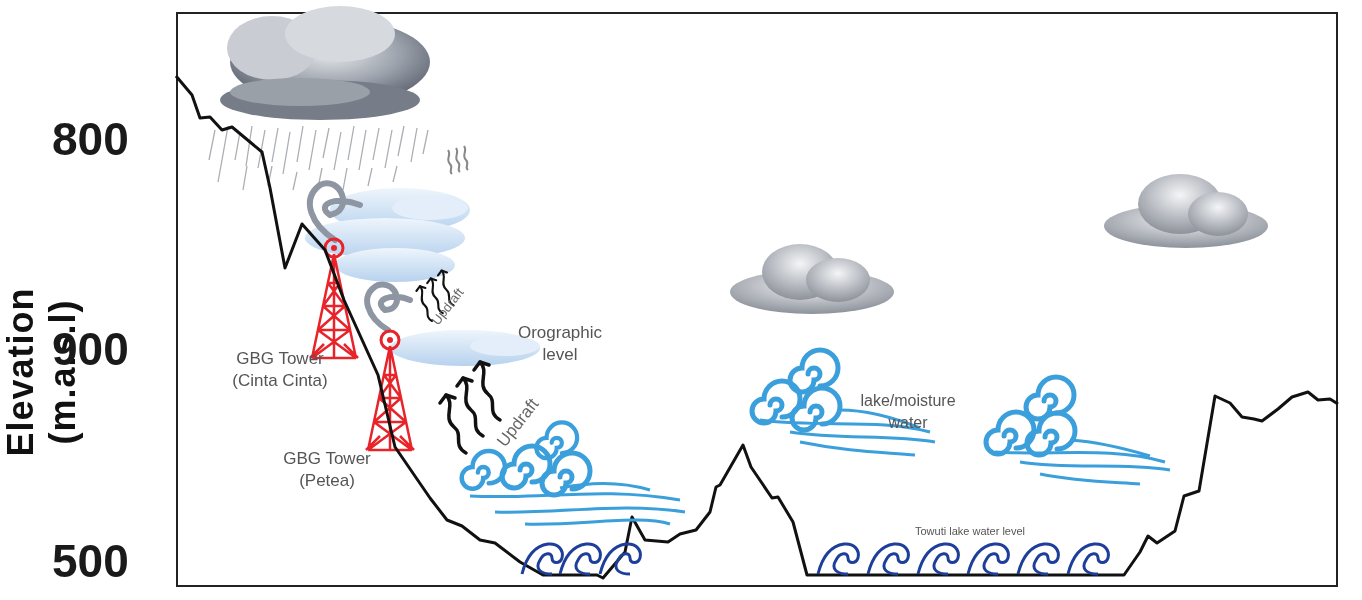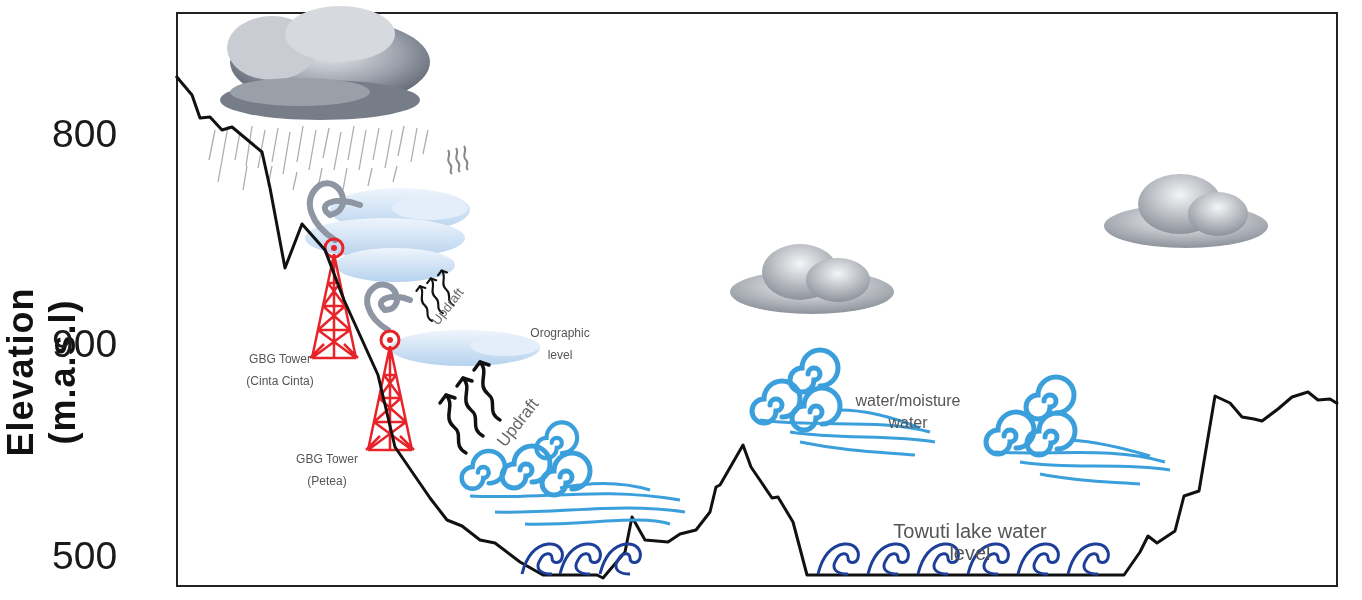--- a/index.html
+++ b/index.html
@@ -1,21 +1,21 @@
 <!DOCTYPE html>
 <html><head>
 <meta charset="utf-8">
 <style>
   html,body{margin:0;padding:0;background:#fff;}
   body{width:1362px;height:600px;position:relative;overflow:hidden;font-family:"Liberation Sans",sans-serif;}
   .ylabel{position:absolute;left:-118px;top:330px;width:320px;transform:rotate(-90deg);transform-origin:center;text-align:center;font-weight:bold;font-size:36px;color:#111;letter-spacing:1px;}
-  .tick{position:absolute;left:52px;font-size:39px;font-weight:normal;color:#1a1a1a;}
+  .tick{position:absolute;left:52px;font-size:46px;font-weight:bold;color:#1a1a1a;}
   .frame{position:absolute;left:176px;top:12px;width:1162px;height:575px;border:2px solid #222;box-sizing:border-box;}
   svg.main{position:absolute;left:0;top:0;}
-  .lbl{position:absolute;color:#555;font-size:12px;text-align:center;line-height:22px;}
+  .lbl{position:absolute;color:#555;font-size:17px;text-align:center;line-height:22px;}
 </style>
 </head>
 <body>
 
 <div class="ylabel">Elevation  (m.a.s.l)</div>
 <div class="tick" style="top:112px">800</div>
 <div class="tick" style="top:322px">900</div>
 <div class="tick" style="top:534px">500</div>
 
 <div class="frame"></div>
@@ -157,16 +157,16 @@
 </div>
 <div class="lbl" style="left:272px;top:448px;width:110px">
   <div>GBG Tower</div>
   <div>(Petea)</div>
 </div>
 <div class="lbl" style="left:505px;top:322px;width:110px">
   <div>Orographic</div>
   <div>level</div>
 </div>
 <div class="lbl" style="left:838px;top:390px;width:140px;font-size:16px">
-  <div>water/moisture</div>
+  <div>lake/moisture</div>
   <div>water</div>
 </div>
-<div class="lbl" style="left:870px;top:520px;width:200px;font-size:20px">Towuti lake water level</div>
+<div class="lbl" style="left:870px;top:520px;width:200px;font-size:11px">Towuti lake water level</div>
 
 </body></html>

